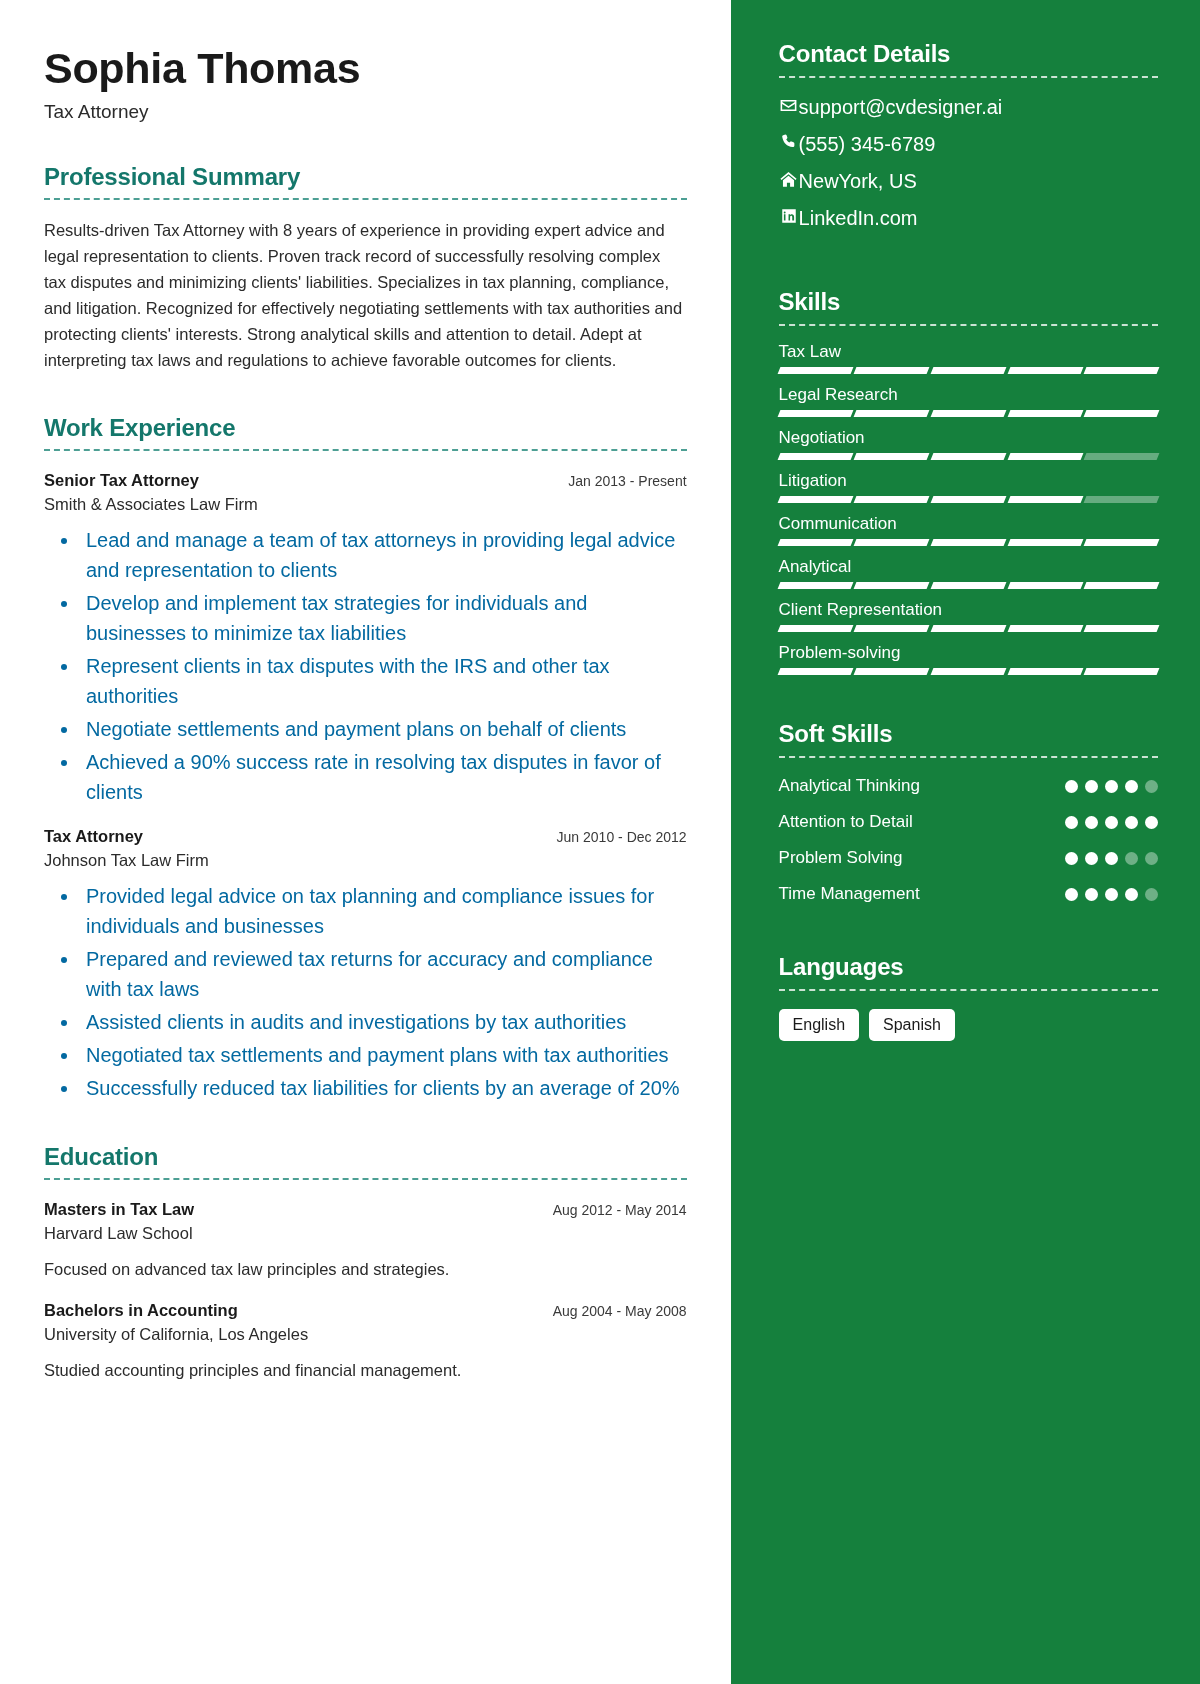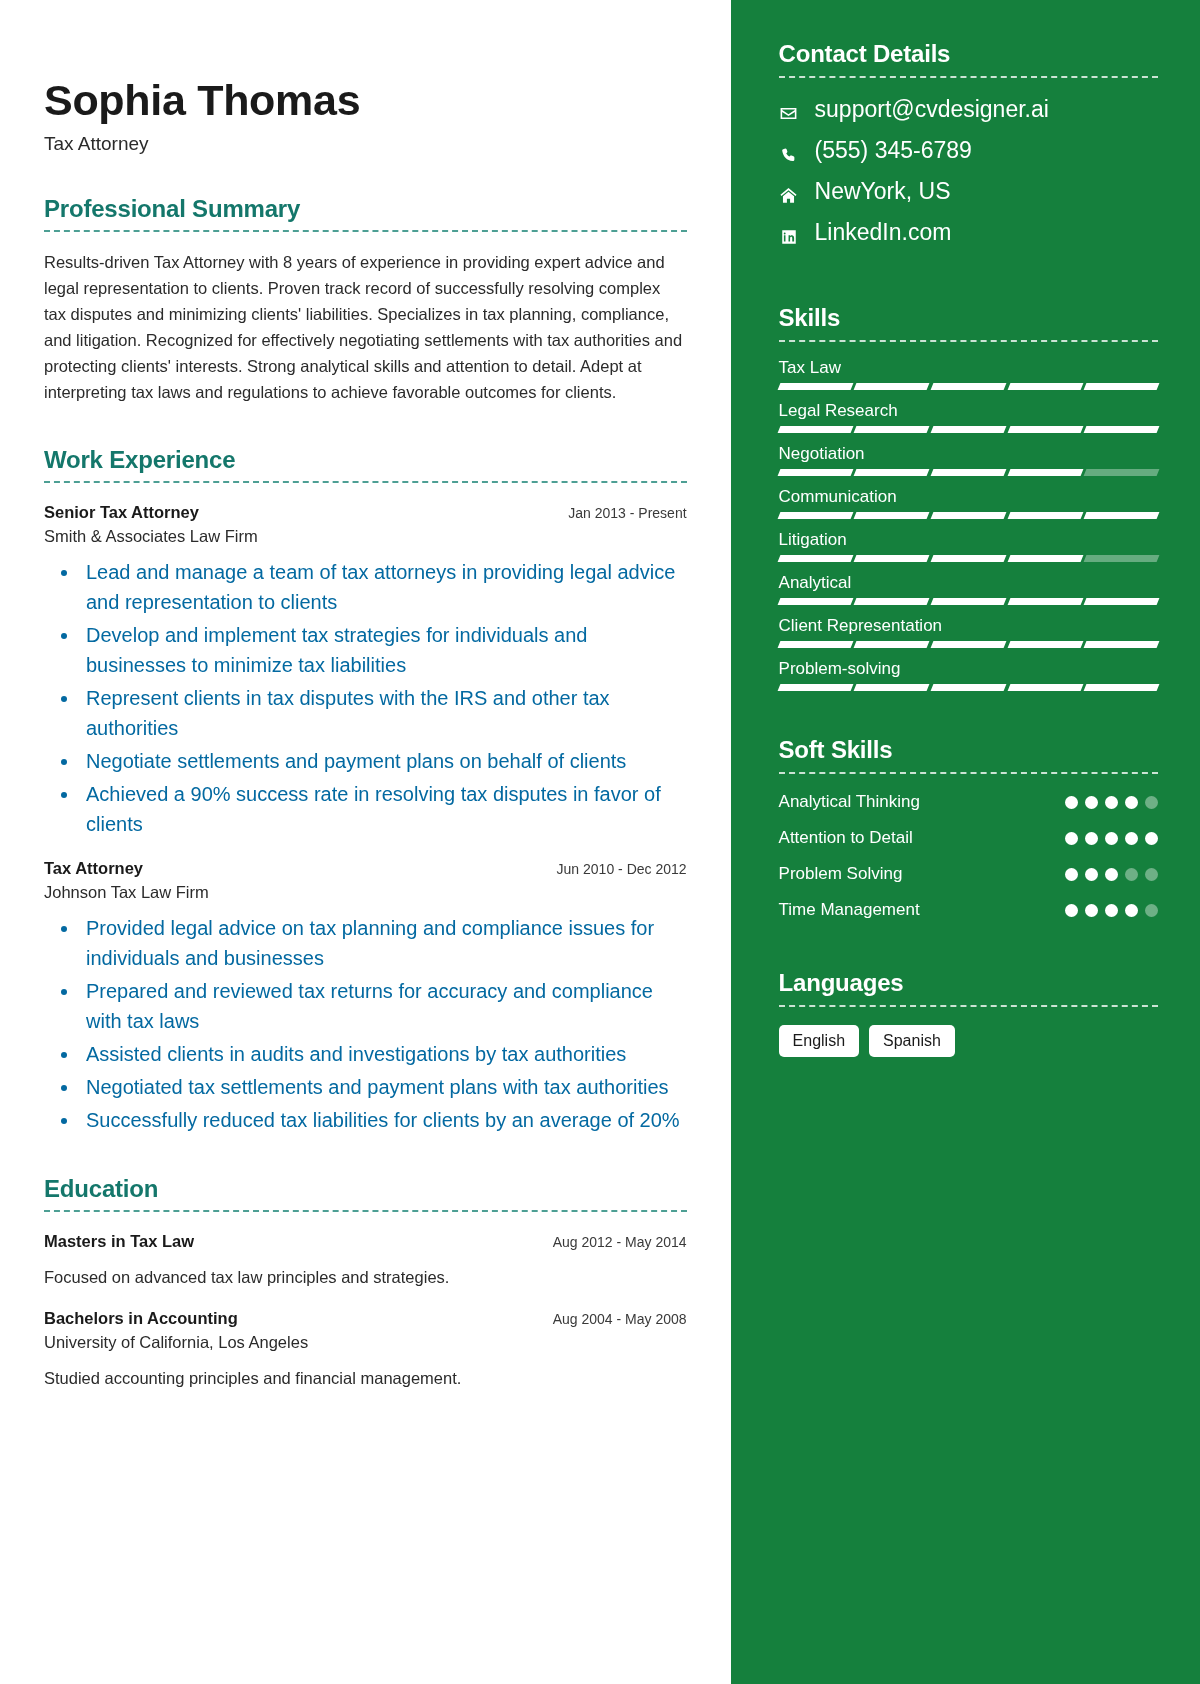--- a/index.html
+++ b/index.html
@@ -14,23 +14,22 @@
     width: 1200px;
     height: 1684px;
     display: flex;
     background: #ffffff;
     overflow: hidden;
   }
 
   
   .main {
     width: 740px;
-    padding: 68px 44px 0 44px;
-    background: #ffffff;
-    margin-top: 8px;
+    padding: 44px 44px 0 44px;
+    background: #ffffff;
   }
   .name {
     font-size: 43px;
     font-weight: bold;
     color: #1a1a1a;
     letter-spacing: -0.3px;
     line-height: 1.12;
   }
   .job-title {
     font-size: 19px;
@@ -116,24 +115,23 @@
   }
   .side-rule {
     margin-top: 8px;
     border-top: 2px dashed rgba(255,255,255,0.78);
     height: 0;
   }
 
   .contact-list { margin-top: 18px; }
   .contact-row {
     display: flex;
-    align-items: flex-end;
-    gap: 16px;
+    align-items: flex-start;
     margin-bottom: 14px;
-    font-size: 23px;
+    font-size: 20px;
     color: #ffffff;
   }
   .c-icon {
     width: 20px;
     display: flex;
     align-items: center;
     justify-content: center;
     flex: 0 0 20px;
   }
   .c-icon svg { display: block; fill: #ffffff; }
@@ -258,20 +256,21 @@
 
     <div class="section">
       <div class="section-title">Education</div>
       <div class="dash-rule"></div>
       <div id="education-entries">
           <div class="entry">
             <div class="entry-head">
               <div class="entry-role">Masters in Tax Law</div>
               <div class="entry-date">Aug 2012 - May 2014</div>
             </div>
+            <div class="entry-org">Harvard Law School</div>
             <div class="entry-desc">Focused on advanced tax law principles and strategies.</div>
           </div>
           <div class="entry">
             <div class="entry-head">
               <div class="entry-role">Bachelors in Accounting</div>
               <div class="entry-date">Aug 2004 - May 2008</div>
             </div>
             <div class="entry-org">University of California, Los Angeles</div>
             <div class="entry-desc">Studied accounting principles and financial management.</div>
           </div>
@@ -351,37 +350,37 @@
             <div class="skill-name">Negotiation</div>
             <div class="skill-bar">
               <span class="seg"></span>
               <span class="seg"></span>
               <span class="seg"></span>
               <span class="seg"></span>
               <span class="seg off"></span>
             </div>
           </div>
           <div class="skill-item">
+            <div class="skill-name">Litigation</div>
+            <div class="skill-bar">
+              <span class="seg"></span>
+              <span class="seg"></span>
+              <span class="seg"></span>
+              <span class="seg"></span>
+              <span class="seg off"></span>
+            </div>
+          </div>
+          <div class="skill-item">
             <div class="skill-name">Communication</div>
             <div class="skill-bar">
               <span class="seg"></span>
               <span class="seg"></span>
               <span class="seg"></span>
               <span class="seg"></span>
               <span class="seg"></span>
-            </div>
-          </div>
-          <div class="skill-item">
-            <div class="skill-name">Litigation</div>
-            <div class="skill-bar">
-              <span class="seg"></span>
-              <span class="seg"></span>
-              <span class="seg"></span>
-              <span class="seg"></span>
-              <span class="seg off"></span>
             </div>
           </div>
           <div class="skill-item">
             <div class="skill-name">Analytical</div>
             <div class="skill-bar">
               <span class="seg"></span>
               <span class="seg"></span>
               <span class="seg"></span>
               <span class="seg"></span>
               <span class="seg"></span>

